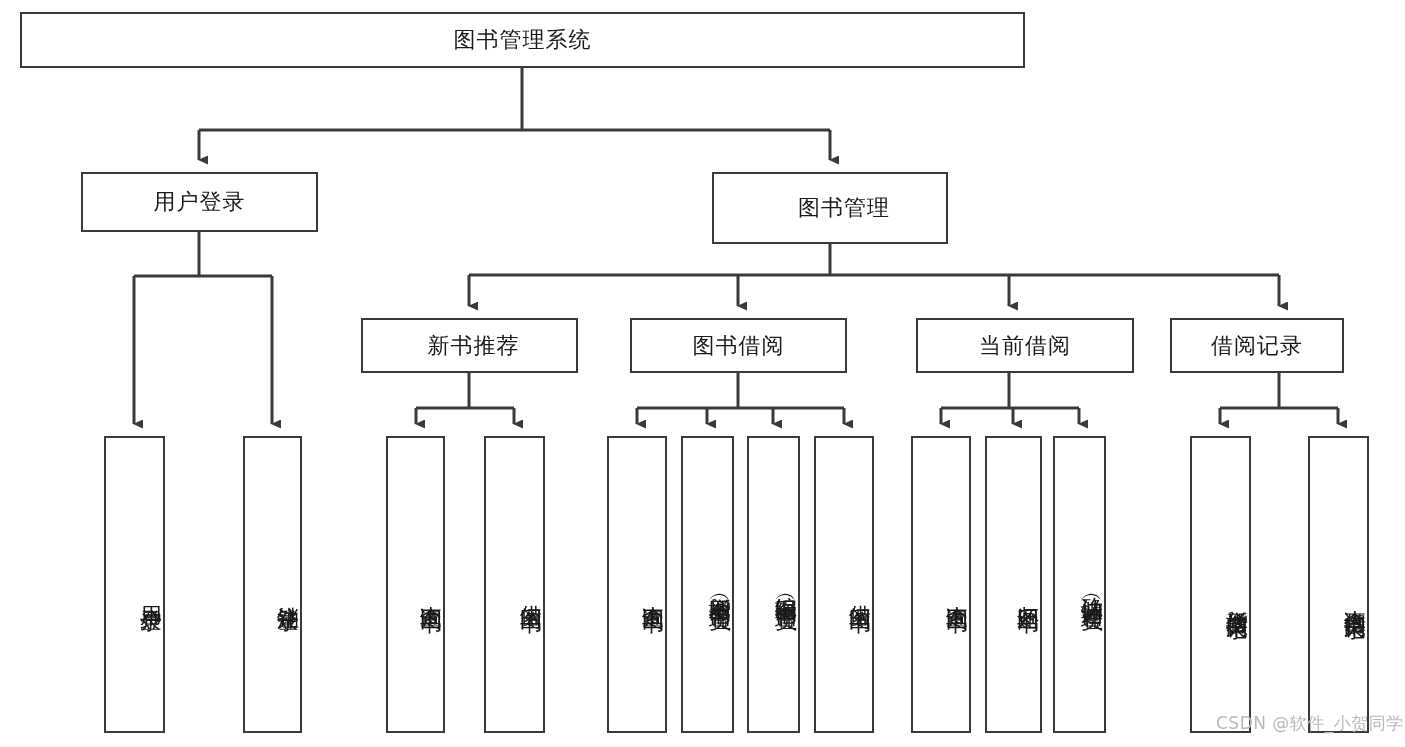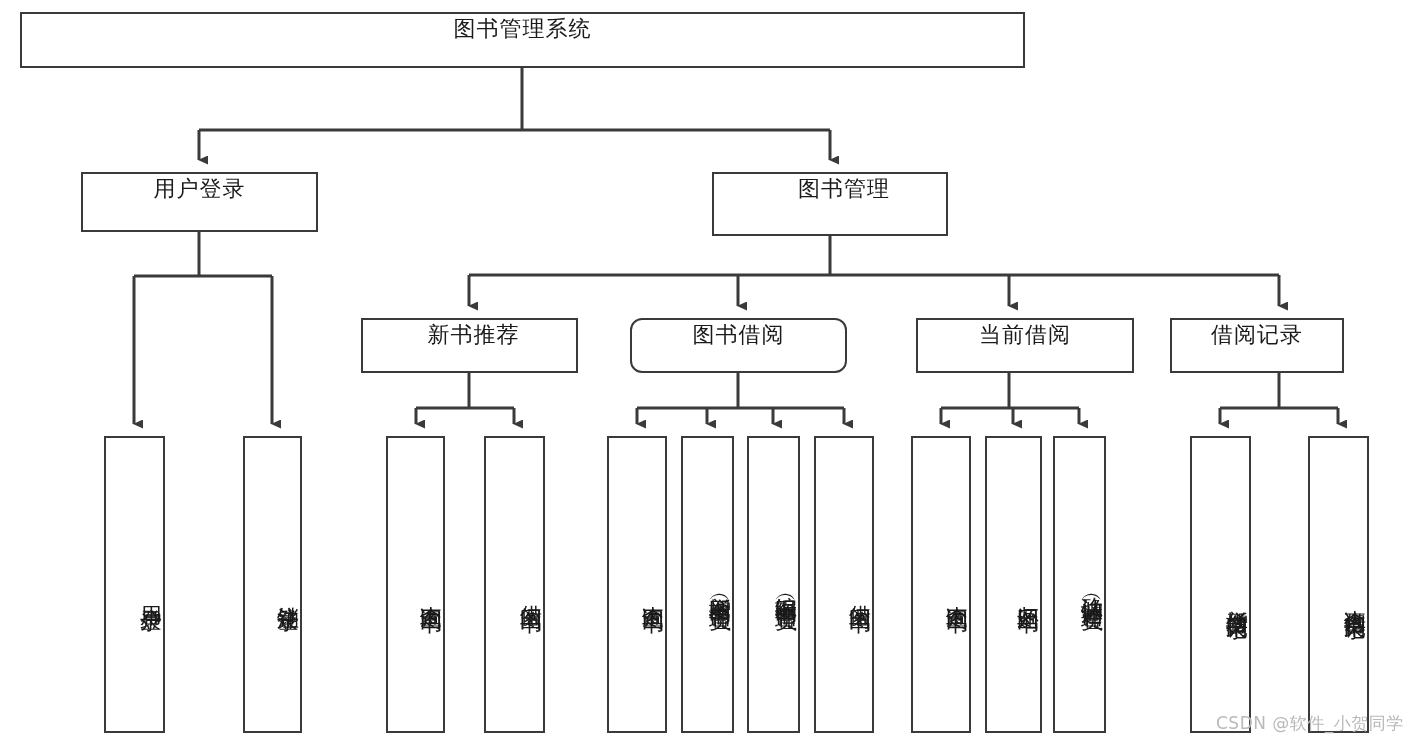--- a/index.html
+++ b/index.html
@@ -24,20 +24,21 @@
     width: 1405px;
     height: 747px;
     pointer-events: none;
   }
   .node {
     position: absolute;
     box-sizing: border-box;
     border: 2px solid #3a3a3a;
     background: #ffffff;
     display: flex;
+    align-items: center;
     justify-content: center;
     color: #1a1a1a;
     z-index: 2;
   }
   .node.horiz {
     font-size: 22px;
     letter-spacing: 1px;
   }
   .node.vert {
     writing-mode: vertical-rl;
@@ -121,28 +122,28 @@
     </g>
   </svg>
 
   <div class="node horiz" style="left:20px;top:12px;width:1005px;height:56px;">
     <span>图书管理系统</span>
   </div>
 
   <div class="node horiz" style="left:81px;top:172px;width:237px;height:60px;">
     <span>用户登录</span>
   </div>
-  <div class="node horiz" style="left:712px;top:172px;width:236px;height:64px;padding-left:28px;">
+  <div class="node horiz" style="left:712px;top:172px;width:236px;height:72px;padding-left:28px;">
     <span>图书管理</span>
   </div>
 
   <div class="node horiz" style="left:361px;top:318px;width:217px;height:55px;padding-left:8px;">
     <span>新书推荐</span>
   </div>
-  <div class="node horiz" style="left:630px;top:318px;width:217px;height:55px;border-radius:12px;">
+  <div class="node horiz" style="left:630px;top:318px;width:217px;height:55px;">
     <span>图书借阅</span>
   </div>
   <div class="node horiz" style="left:916px;top:318px;width:218px;height:55px;">
     <span>当前借阅</span>
   </div>
   <div class="node horiz" style="left:1170px;top:318px;width:174px;height:55px;">
     <span>借阅记录</span>
   </div>
 
   <div class="node vert" style="left:104px;top:436px;width:61px;height:297px;">

